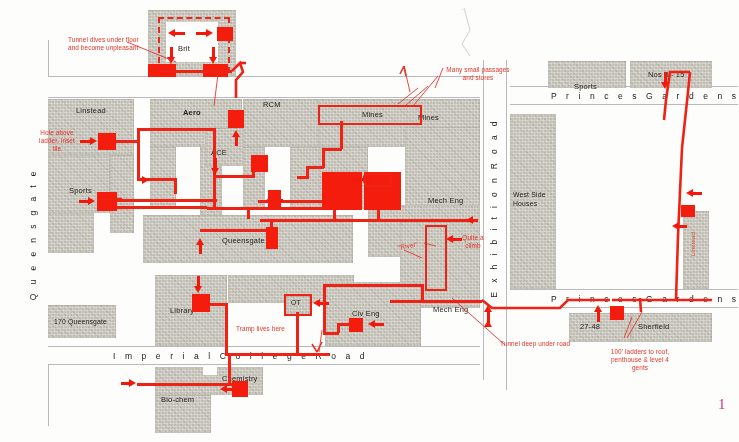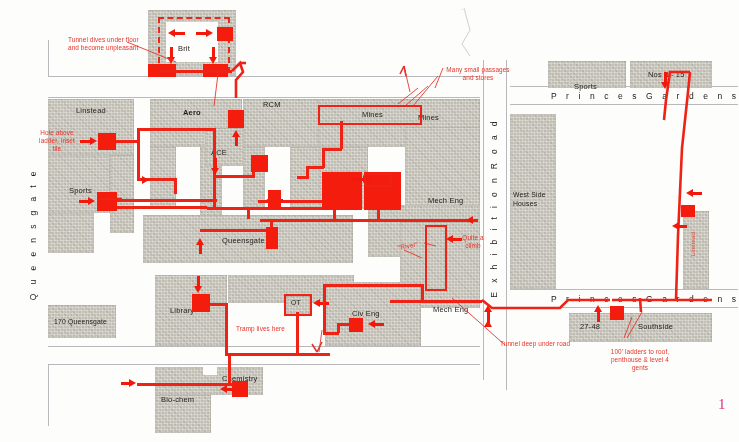--- a/index.html
+++ b/index.html
@@ -135,27 +135,28 @@
   <div class="bld-lbl" style="left:574px;top:82px;">Sports</div>
   <div class="bld-lbl" style="left:648px;top:70px;">Nos 8 - 15</div>
 
   <div class="bld" style="left:510px;top:114px;width:46px;height:175px;"></div>
   <div class="bld-lbl sm" style="left:513px;top:190px;white-space:pre-line;line-height:9px;">West Side
 Houses</div>
 
   <div class="bld" style="left:569px;top:313px;width:62px;height:29px;"></div>
   <div class="bld" style="left:631px;top:313px;width:81px;height:29px;"></div>
   <div class="bld-lbl" style="left:580px;top:322px;">27-48</div>
-  <div class="bld-lbl" style="left:638px;top:322px;">Southside</div>
+  <div class="bld-lbl" style="left:638px;top:322px;">Sherfield</div>
 
   <div class="bld" style="left:683px;top:211px;width:26px;height:78px;"></div>
   <div class="bld-lbl vertlbl" style="left:690px;top:232px;writing-mode:vertical-rl;transform:rotate(180deg);color:#d94334;font-size:6px;">Linstead</div>
 
   <div class="road-lbl" style="left:551px;top:91px;">P r i n c e s   G a r d e n s</div>
   <div class="road-lbl" style="left:551px;top:294px;">P r i n c e s   G a r d e n s</div>
+  <div class="road-lbl" style="left:113px;top:351px;">I m p e r i a l   C o l l e g e   R o a d</div>
   <div class="road-lbl vert" style="left:28px;top:168px;">Q u e e n s g a t e</div>
   <div class="road-lbl vert" style="left:489px;top:118px;">E x h i b i t i o n   R o a d</div>
 
   <div class="dash" style="left:158px;top:17px;width:68px;height:52px;"></div>
   <div class="blk" style="left:217px;top:27px;width:16px;height:14px;"></div>
   <div class="blk" style="left:148px;top:64px;width:28px;height:13px;"></div>
   <div class="blk" style="left:203px;top:64px;width:25px;height:13px;"></div>
   <div class="arr l" style="left:168px;top:29px;"></div>
   <div class="arrstem" style="left:175px;top:31.5px;width:10px;height:3px;"></div>
   <div class="arr r" style="left:206px;top:29px;"></div>

